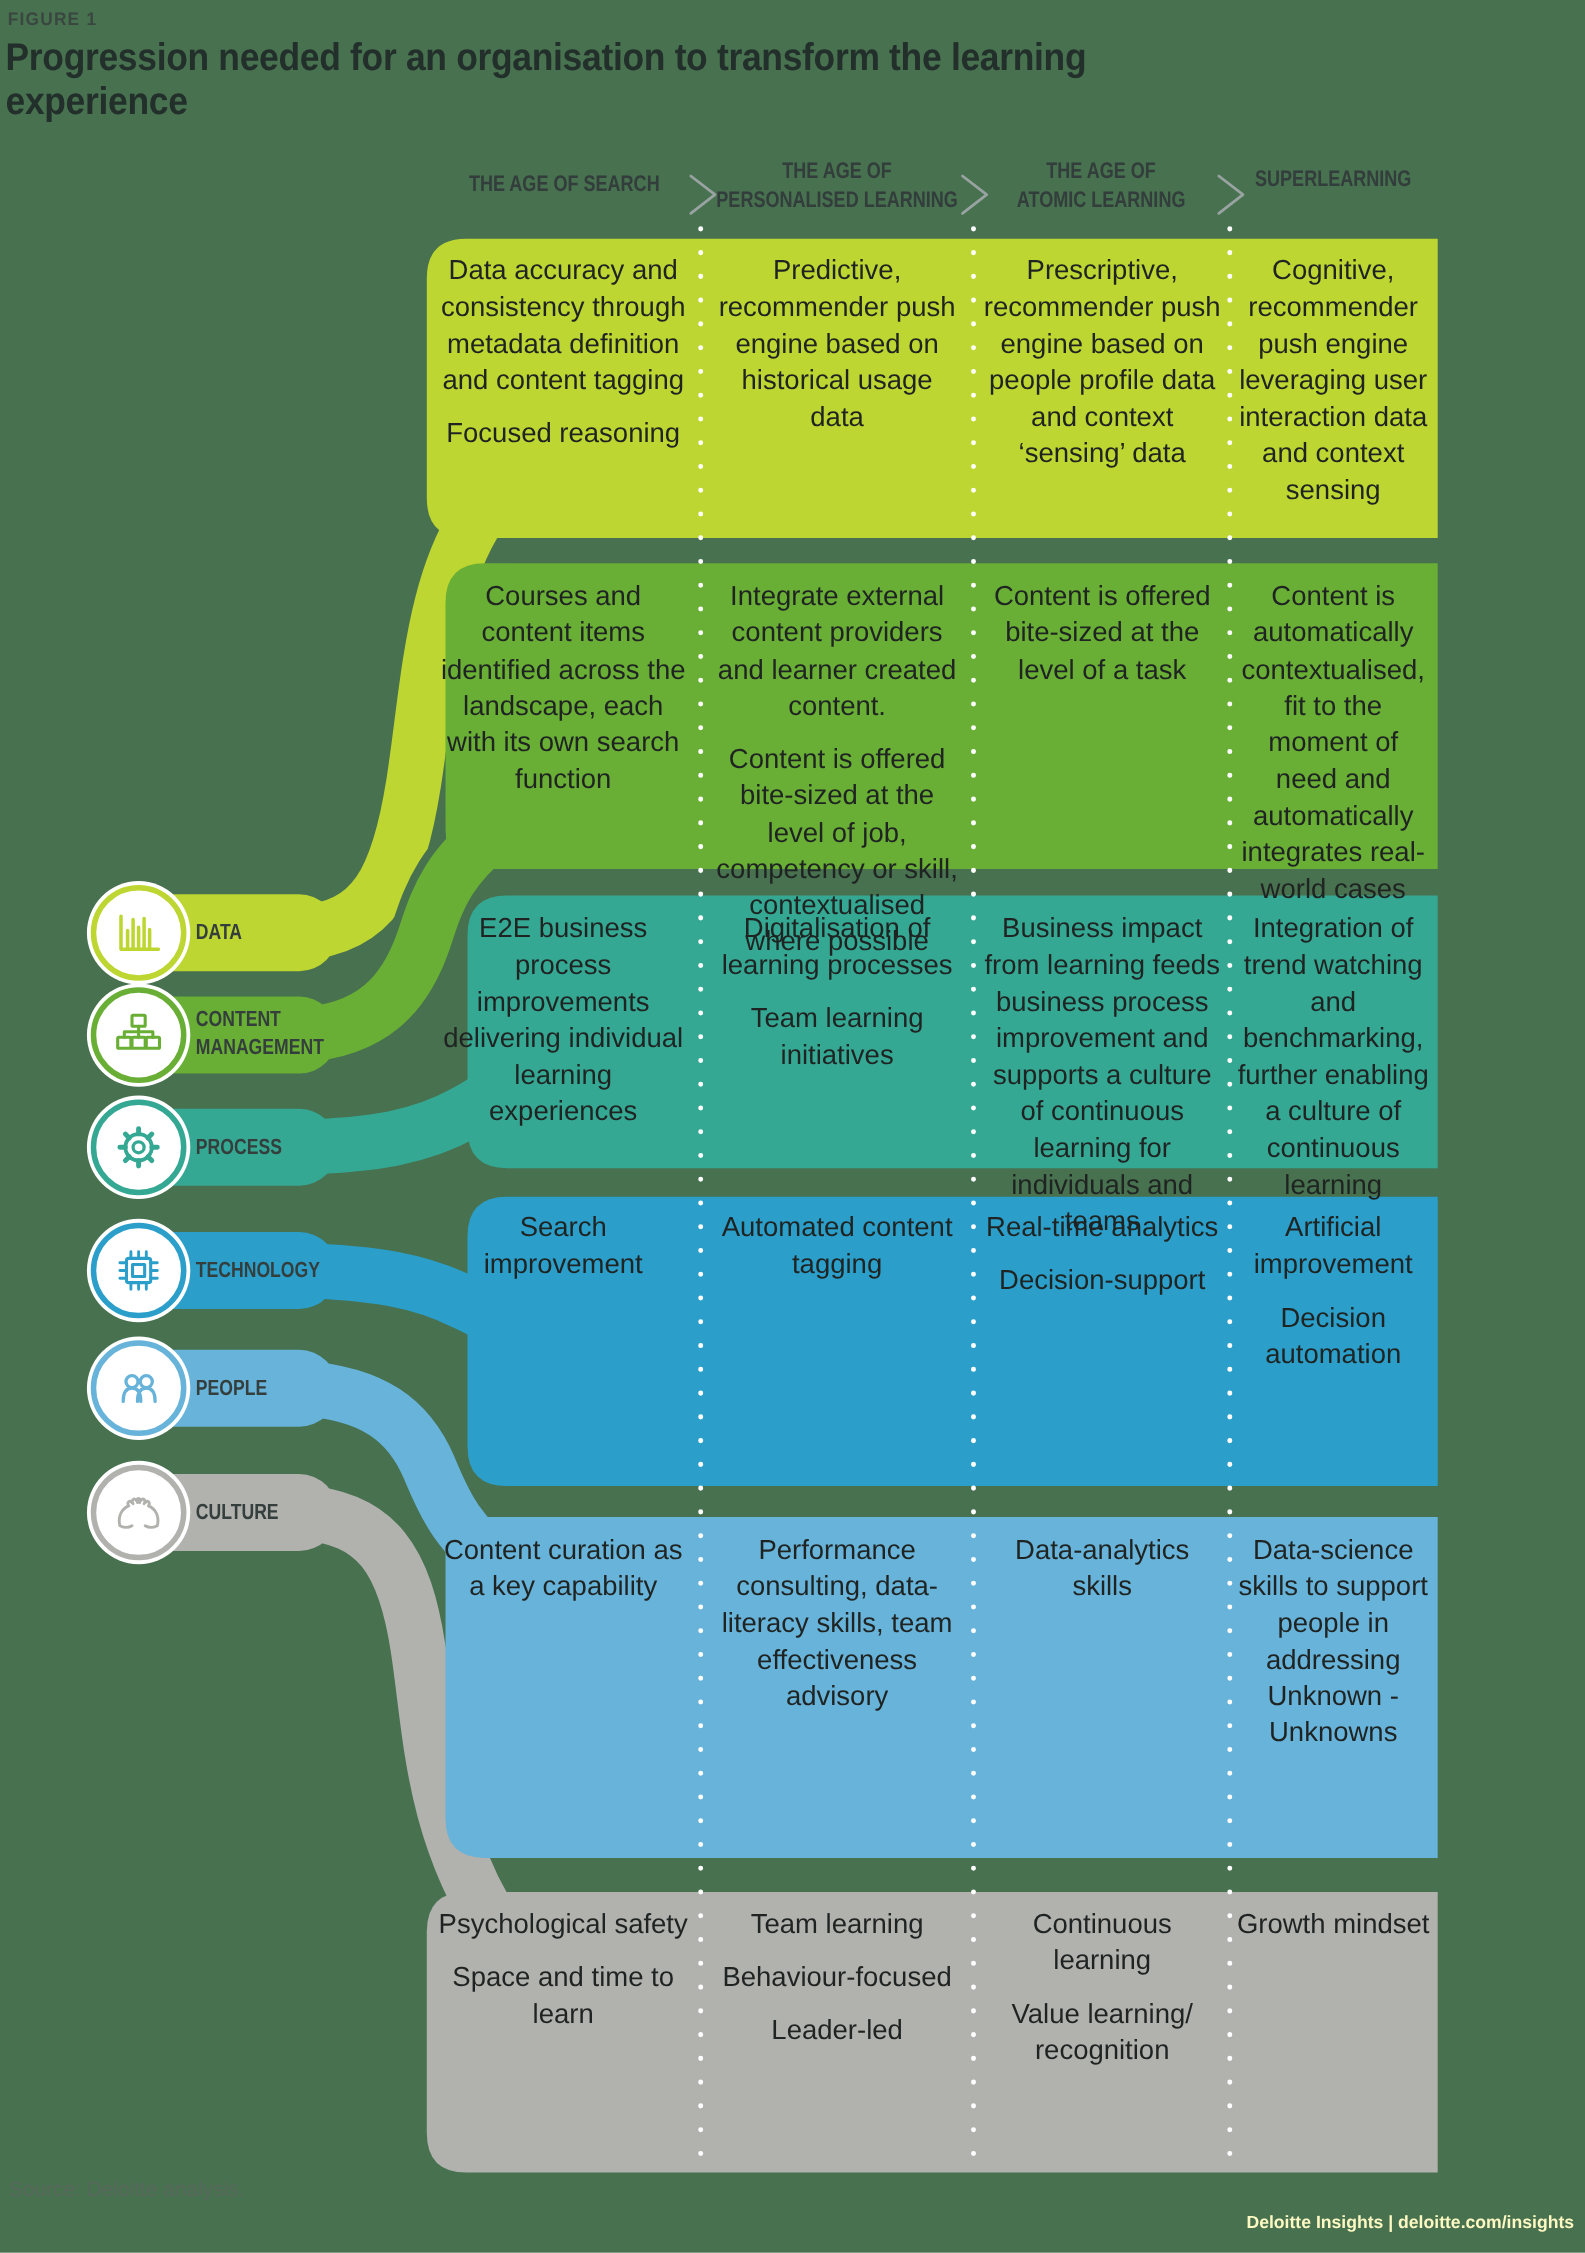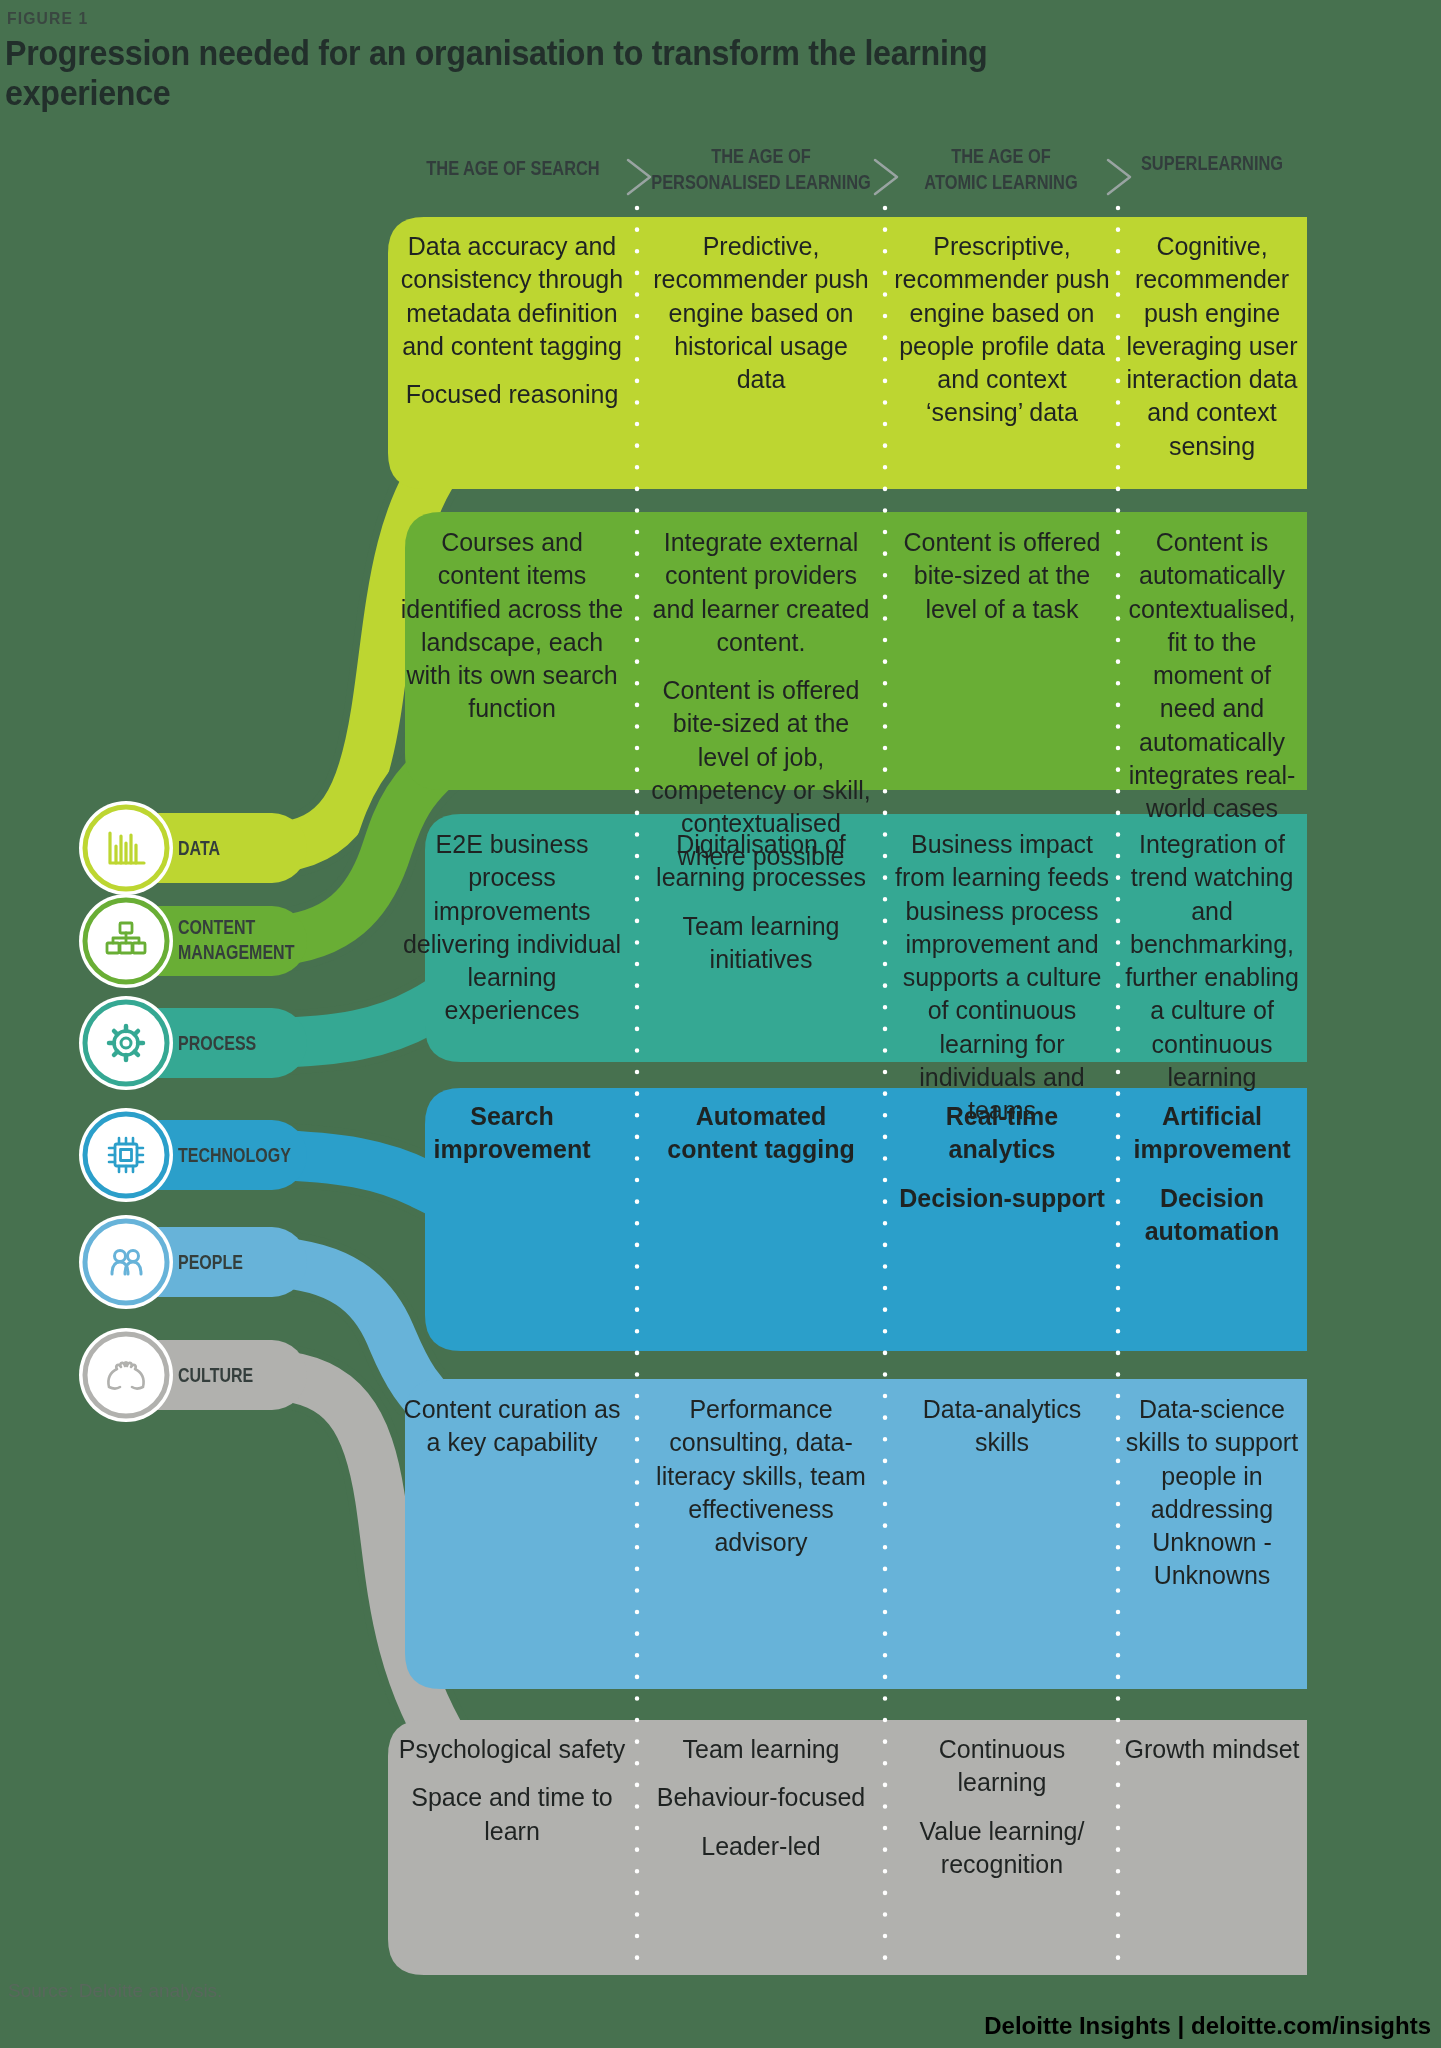--- a/index.html
+++ b/index.html
@@ -35,25 +35,25 @@
 
   
   .cell{position:absolute;text-align:center;font-size:25px;line-height:1.33;color:#1f2322;}
   .cell p{margin:0 0 15px 0;}
   .cell p:empty{display:none;}
   .c1{left:398px;width:228px;}
   .c2{left:649px;width:224px;}
   .c3{left:893px;width:218px;}
   .c4{left:1124px;width:176px;}
   .r1{top:230px;} .r2{top:526px;} .r3{top:828px;}
-  .r4{top:1100px;font-weight:bold;} .r5{top:1393px;} .r6{top:1733px;}
+  .r4{top:1100px;} .r5{top:1393px;} .r6{top:1733px;}
 
   
   .source{position:absolute;left:8px;top:1980px;font-size:19px;color:#58675c;}
-  .brand{position:absolute;right:10px;top:2012px;font-size:24px;font-weight:700;color:#000000;}
+  .brand{position:absolute;right:10px;top:2012px;font-size:16px;font-weight:700;color:#fef9c3;}
 </style>
 </head>
 <body>
 
 <div id="canvas">
 
   <svg id="art" width="1441" height="2048" viewBox="0 0 1441 2048">
 
     <path class="tail-bg" d="M 272,848 C 340,844 362,800 376,712 C 390,624 392,520 446,454"></path>
     <path class="tail" d="M 272,848 C 340,844 362,800 376,712 C 390,624 392,520 446,454" stroke="#bdd631"></path>

